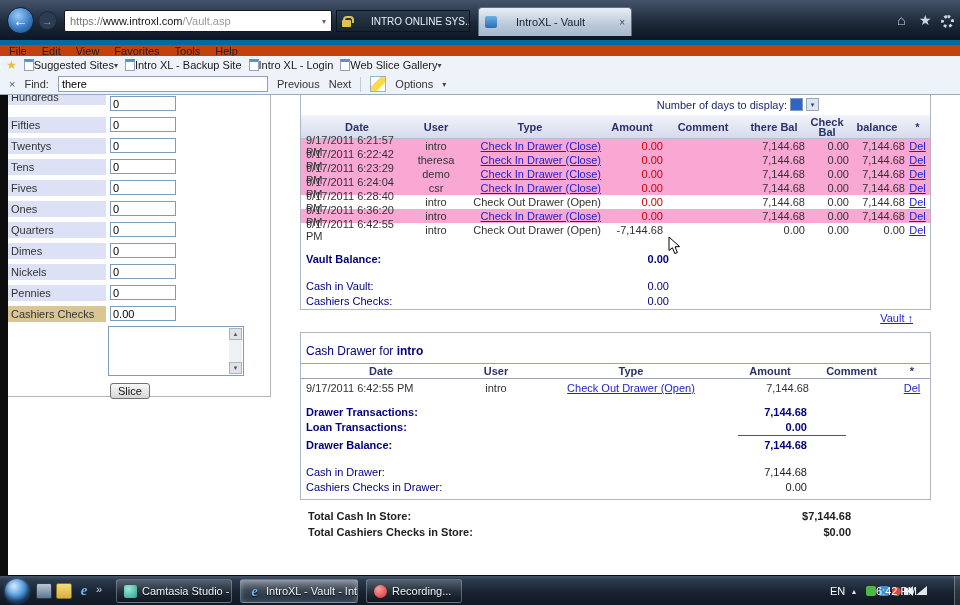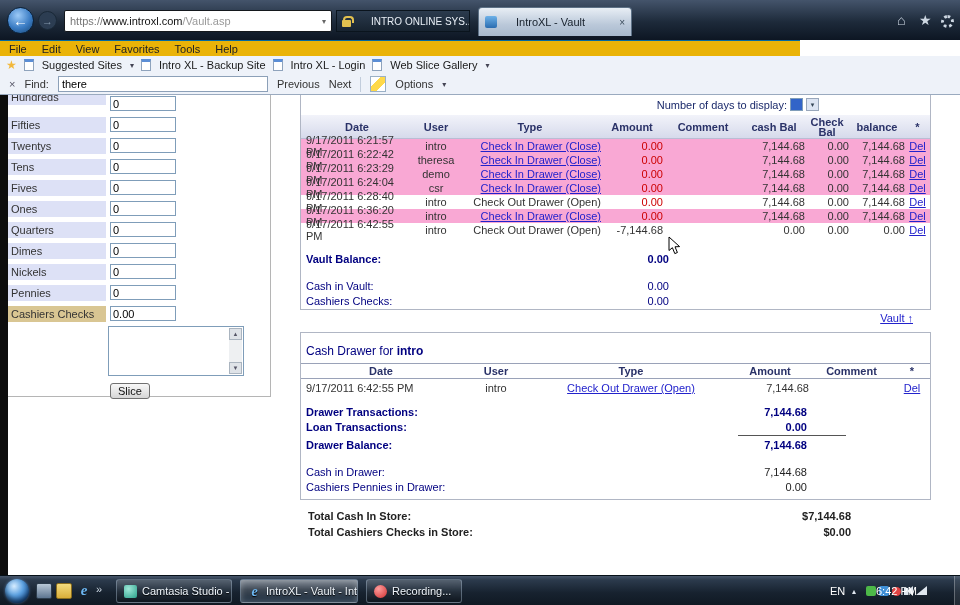--- a/index.html
+++ b/index.html
@@ -26,25 +26,25 @@
   #srch .ic{font-size:10px;color:#cfdae6}
   #srch .ic.first{margin-left:auto}
   #tab{position:absolute;left:478px;top:7px;width:154px;height:29px;
     background:linear-gradient(#e8eef5,#bac8d9 60%,#a8b9cd);border:1px solid #5d7186;border-bottom:none;
     border-radius:4px 4px 0 0;display:flex;align-items:center;gap:19px;padding:0 6px;font-size:11px;color:#16202c}
   .favicon{width:12px;height:12px;border-radius:2px;background:linear-gradient(#6db1e8,#2a6cb0);flex:none}
   #tab .close{margin-left:auto;color:#3c4c5c;font-size:10px}
   .tbicon{position:absolute;top:13px;color:#cdd7e2;font-size:14px;line-height:14px}
   .gear{position:absolute;top:15px;width:13px;height:13px;border:3px dotted #cdd7e2;border-radius:50%}
 
-  #menubar{position:absolute;top:40px;left:0;width:800px;height:16px;background:#eab308;border-top:1px solid #0369a1;
+  #menubar{position:absolute;top:40px;left:0;width:960px;height:16px;background:#c2410c;border-top:5px solid #0369a1;
     font-size:11px;color:#222;display:flex;gap:15px;align-items:center;padding-left:9px}
   #favbar{position:absolute;top:56px;left:0;width:960px;height:18px;background:#eef2f9;display:flex;align-items:center;
     font-size:11px;color:#1a1a1a;padding-left:6px;gap:7px}
-  .fitem{display:flex;align-items:center;gap:8px}
+  .fitem{display:flex;align-items:center;gap:0}
   .goldstar{color:#f2b83c;font-size:12px}
   .pageic{width:10px;height:12px;background:#fff;border:1px solid #8fa3bc;border-top:3px solid #5b8ed6;flex:none}
   .ddsm{font-size:8px;color:#445}
   #findbar{position:absolute;top:74px;left:0;width:960px;height:21px;background:#eef2f9;border-bottom:1px solid #9aaabf;
     display:flex;align-items:center;font-size:11px;color:#333;gap:9px;padding-left:9px}
   #findinput{width:210px;height:16px;border:1px solid #8ca0b8;font-size:11px;padding:0 3px;font-family:inherit}
   .vsep{width:1px;height:15px;background:#c2cddc}
   .hlbtn{width:16px;height:16px;border:1px solid #9ab0c6;background:linear-gradient(135deg,#fff 35%,#ffd94a 35% 70%,#fff 70%)}
 
   
@@ -268,21 +268,21 @@
         <span>Number of days to display:</span>
         <span class="days-sel"></span>
         <span class="days-arrow">▾</span>
       </div>
       <div id="vhead">
         <div class="c0">Date</div>
         <div class="c1">User</div>
         <div class="c2">Type</div>
         <div class="c3">Amount</div>
         <div class="c4">Comment</div>
-        <div class="c5">cash Bal</div>
+        <div class="c5">there Bal</div>
         <div class="c6">Check Bal</div>
         <div class="c7">balance</div>
         <div class="c8">*</div>
       </div>
       <div id="vrows">
         <div class="vrow shade">
           <div class="c0">9/17/2011 6:21:57 PM</div>
           <div class="c1">intro</div>
           <div class="c2"><a class="lnk">Check In Drawer (Close)</a></div>
           <div class="c3 red">0.00</div>
@@ -406,21 +406,21 @@
       <div id="loanline"></div>
       <div class="sumrow" style="top:106px">
         <span class="sumlab navy bold">Drawer Balance:</span>
         <span class="dsumval navy bold">7,144.68</span>
       </div>
       <div class="sumrow" style="top:133px">
         <span class="sumlab navy">Cash in Drawer:</span>
         <span class="dsumval" style="color:#222">7,144.68</span>
       </div>
       <div class="sumrow" style="top:148px">
-        <span class="sumlab navy">Cashiers Pennies in Drawer:</span>
+        <span class="sumlab navy">Cashiers Checks in Drawer:</span>
         <span class="dsumval" style="color:#222">0.00</span>
       </div>
     </div>
 
     <div class="totrow" style="left:308px;top:415px">Total Cash In Store:</div>
     <div class="totval" style="top:415px">$7,144.68</div>
     <div class="totrow" style="left:308px;top:431px">Total Cashiers Checks in Store:</div>
     <div class="totval" style="top:431px">$0.00</div>
   </div>
 

